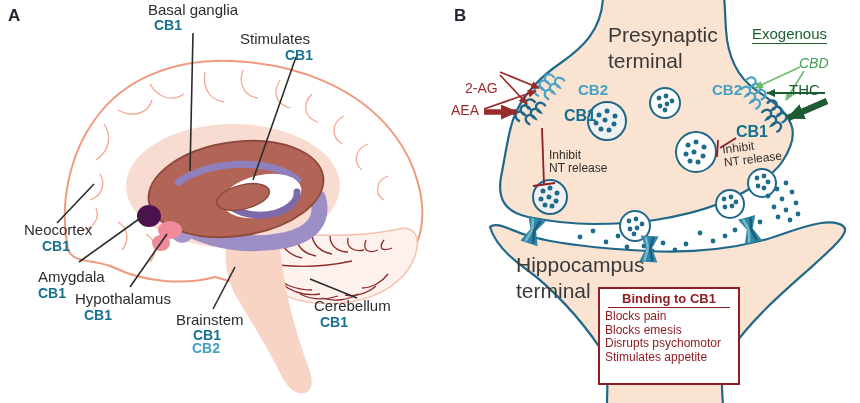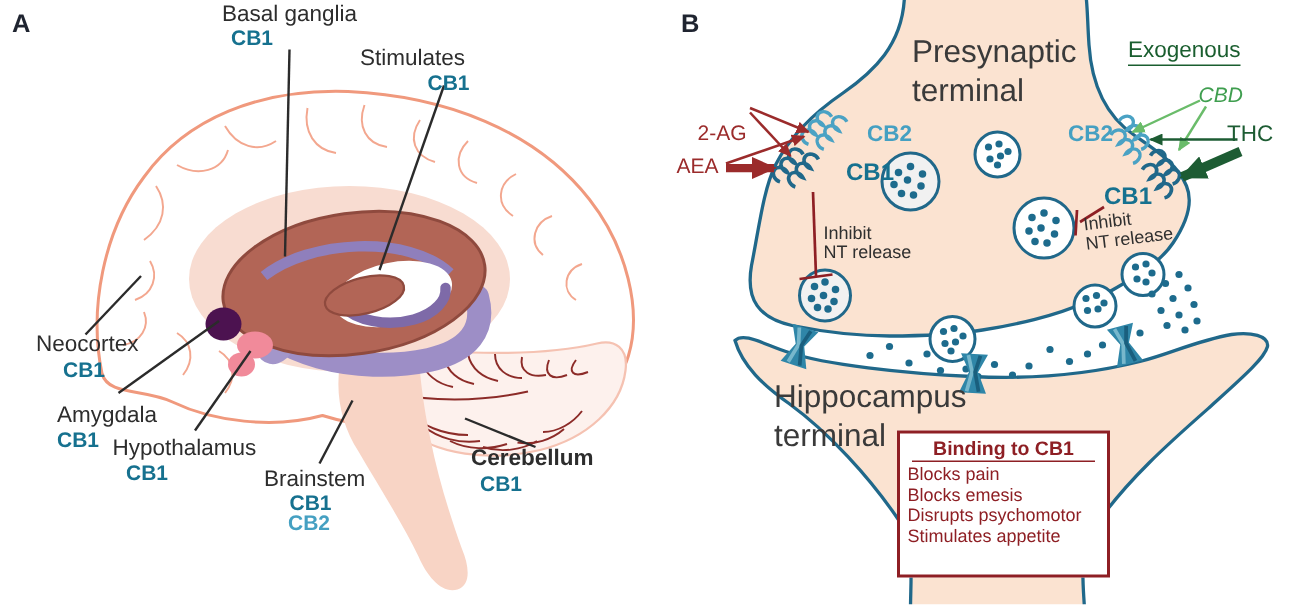--- a/index.html
+++ b/index.html
@@ -287,34 +287,34 @@
 <div class="lbl" style="left:38px;top:269px;">Amygdala</div>
 <div class="cb cb1" style="left:38px;top:286px;">CB1</div>
 
 <div class="lbl" style="left:75px;top:291px;">Hypothalamus</div>
 <div class="cb cb1" style="left:84px;top:308px;">CB1</div>
 
 <div class="lbl" style="left:176px;top:312px;">Brainstem</div>
 <div class="cb cb1" style="left:193px;top:328px;">CB1</div>
 <div class="cb cb2" style="left:192px;top:341px;">CB2</div>
 
-<div class="lbl" style="left:314px;top:298px;font-weight:bold;">Cerebellum</div>
+<div class="lbl" style="left:314px;top:298px;">Cerebellum</div>
 <div class="cb cb1" style="left:320px;top:315px;">CB1</div>
 
 <div class="panel-tag" style="left:454px;top:6px;">B</div>
 
 <div class="heading exo" style="left:752px;top:25px;">Exogenous</div>
 
 <div class="term-lbl" style="left:608px;top:22px;width:95px;">Presynaptic terminal</div>
 <div class="term-lbl" style="left:516px;top:252px;width:100px;">Hippocampus terminal</div>
 
 <div class="ligand lig-red" style="left:465px;top:52px;margin-top:28px;">2-AG</div>
 <div class="ligand lig-red" style="left:451px;top:102px;">AEA</div>
 <div class="ligand lig-cbd" style="left:799px;top:55px;font-style:italic;">CBD</div>
-<div class="ligand lig-thc" style="left:818px;top:81px;">THC</div>
+<div class="ligand lig-thc" style="left:789px;top:81px;">THC</div>
 
 <div class="cb cb2" style="left:578px;top:82px;font-size:15px;">CB2</div>
 <div class="cb cb1" style="left:564px;top:108px;font-size:16px;">CB1</div>
 <div class="cb cb2" style="left:712px;top:82px;font-size:15px;">CB2</div>
 <div class="cb cb1" style="left:736px;top:124px;font-size:16px;">CB1</div>
 
 <div class="inhibit" style="left:549px;top:149px;">
   <div>Inhibit</div>
   <div>NT release</div>
 </div>

